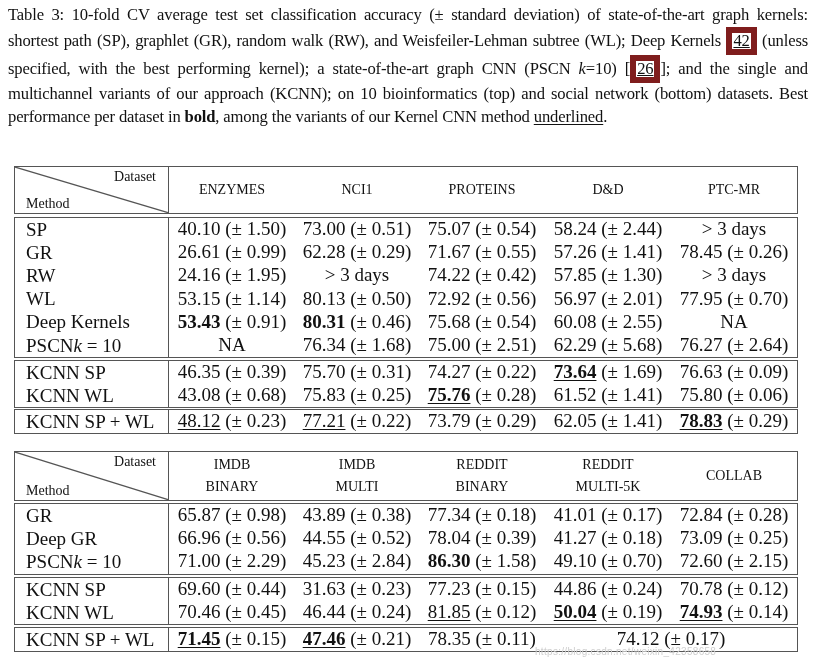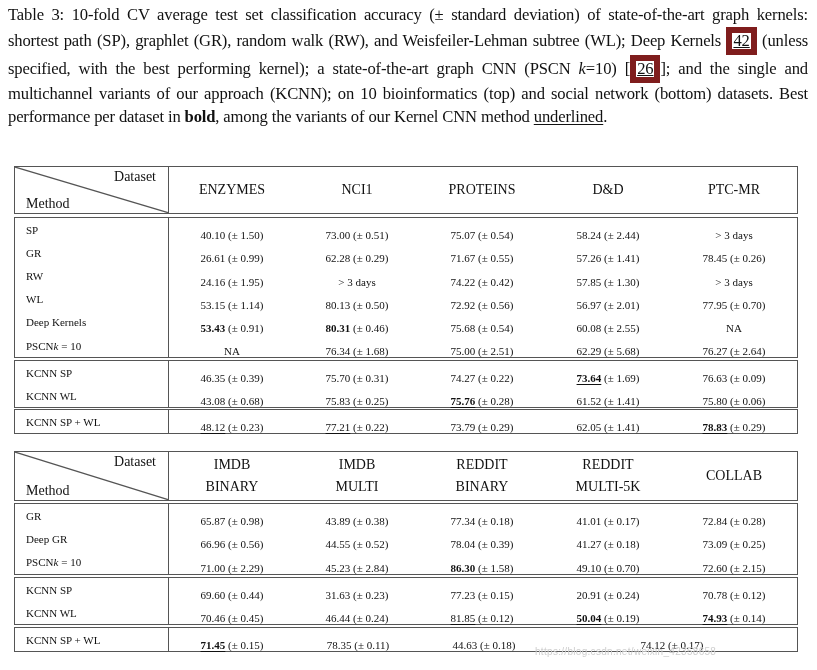--- a/index.html
+++ b/index.html
@@ -17,21 +17,21 @@
     display: inline-block; border: 6px solid #7f1d1d; padding: 0 1px; line-height: 16px; text-decoration: underline;
   }
   .u { text-decoration: underline; text-underline-offset: 2px; }
   .b { font-weight: bold; }
   .it { font-style: italic; }
 
   .block {
     position: absolute; left: 14px; width: 784px;
     border: 1.3px solid #555; box-sizing: border-box;
   }
-  .row { display: flex; height: 23.2px; align-items: flex-end; font-size: 11px; }
+  .row { display: flex; height: 23.2px; align-items: flex-start; font-size: 19px; }
   .mcol {
     width: 154px; padding-left: 11px; box-sizing: border-box; height: 100%;
     display: flex; align-items: center; border-right: 1.3px solid #555; white-space: nowrap;
   }
   .dcol { flex: 1; text-align: center; white-space: nowrap; }
   .c1 { flex: 0 0 126px; }
   .c2 { flex: 0 0 124px; }
   .c3 { flex: 0 0 126px; }
   .c4 { flex: 0 0 126px; }
   .c5 { flex: 1; }
@@ -225,36 +225,36 @@
         <div class="dcol c4"><span>49.10</span><span> (± 0.70)</span></div>
         <div class="dcol c5"><span>72.60</span><span> (± 2.15)</span></div>
       </div>
     </div>
     <div class="block" style="top: 577px;">
       <div class="row">
         <div class="mcol">KCNN SP</div>
         <div class="dcol c1"><span>69.60</span><span> (± 0.44)</span></div>
         <div class="dcol c2"><span>31.63</span><span> (± 0.23)</span></div>
         <div class="dcol c3"><span>77.23</span><span> (± 0.15)</span></div>
-        <div class="dcol c4"><span>20.91</span><span> (± 0.24)</span></div>
+        <div class="dcol c4"><span>44.86</span><span> (± 0.24)</span></div>
         <div class="dcol c5"><span>70.78</span><span> (± 0.12)</span></div>
       </div>
       <div class="row">
         <div class="mcol">KCNN WL</div>
         <div class="dcol c1"><span>70.46</span><span> (± 0.45)</span></div>
         <div class="dcol c2"><span>46.44</span><span> (± 0.24)</span></div>
         <div class="dcol c3"><span class="valu">81.85</span><span> (± 0.12)</span></div>
         <div class="dcol c4"><span class="valb valu">50.04</span><span> (± 0.19)</span></div>
         <div class="dcol c5"><span class="valb valu">74.93</span><span> (± 0.14)</span></div>
       </div>
     </div>
     <div class="block" style="top: 627px;">
       <div class="row">
         <div class="mcol">KCNN SP + WL</div>
         <div class="dcol c1"><span class="valb valu">71.45</span><span> (± 0.15)</span></div>
+        <div class="dcol c2"><span class="valb valu">47.46</span><span> (± 0.21)</span></div>
         <div class="dcol c3"><span>78.35</span><span> (± 0.11)</span></div>
-        <div class="dcol c4"><span>44.63</span><span> (± 0.18)</span></div>
         <div class="dcol c5"><span>74.12</span><span> (± 0.17)</span></div>
       </div>
     </div>
   </div>
 
 <div class="watermark">https://blog.csdn.net/weixin_42358658</div>
 
 </body></html>

